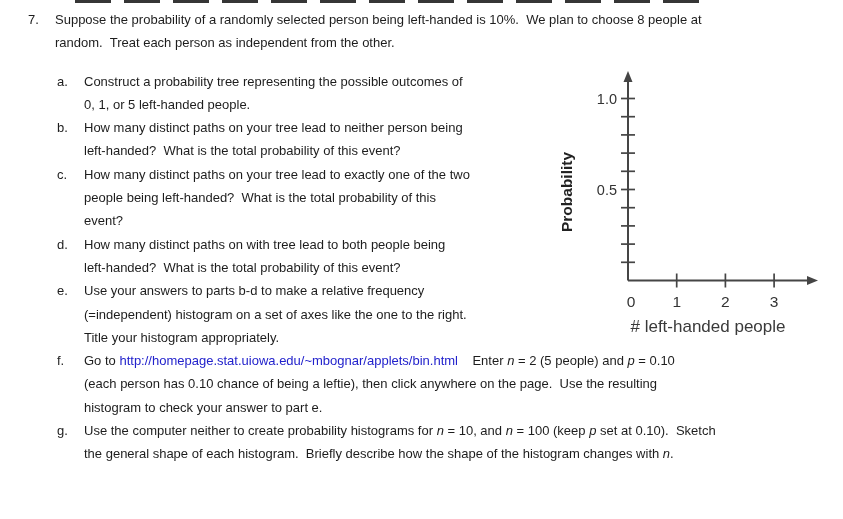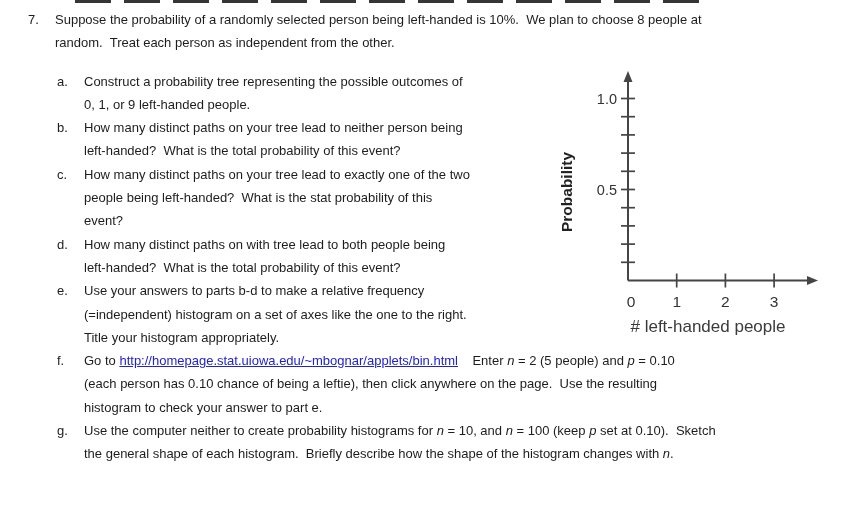--- a/index.html
+++ b/index.html
@@ -29,21 +29,21 @@
     font-size:13px;line-height:23.3px;}
   .prob-row{display:flex;}
   .prob-num{flex:0 0 27px;}
   .intro{width:762px;white-space:pre-wrap;}
 
   .sub-list{margin:15px 0 0 29px;}
   .item{display:flex;}
   .item-label{flex:0 0 27px;}
   .item-text{white-space:pre-wrap;width:759px;}
   .var{font-style:italic;}
-  a.doc-link{color:var(--link);text-decoration:underline;cursor:pointer;}
+  a.doc-link{color:var(--link);cursor:pointer;}
 
   .chart-wrap{position:absolute;left:556px;top:60px;width:287px;height:280px;}
   .chart-wrap svg{display:block;width:287px;height:280px;}
   .chart-wrap line{stroke:var(--axis);stroke-width:1.7;}
   .chart-wrap line.axis{stroke-width:2;}
   .chart-wrap polygon{fill:var(--axis);}
   .chart-wrap text{fill:#333333;font-family:"Liberation Sans",sans-serif;}
   .chart-wrap text.tick-label{font-size:14.5px;}
   .chart-wrap text.num-label{font-size:15.5px;}
   .chart-wrap text.x-title{font-size:17px;fill:#3a3a3a;}
@@ -62,33 +62,33 @@
       <span class="prob-num">7.</span>
       <p class="intro">Suppose the probability of a randomly selected person being left-handed is 10%.  We plan to choose 8 people at
 random.  Treat each person as independent from the other.</p>
     </div>
 
     <div class="sub-list">
 
       <div class="item">
         <span class="item-label">a.</span>
         <span class="item-text">Construct a probability tree representing the possible outcomes of
-0, 1, or 9 left-handed people.</span>
+0, 1, or 5 left-handed people.</span>
       </div>
 
       <div class="item">
         <span class="item-label">b.</span>
         <span class="item-text">How many distinct paths on your tree lead to neither person being
 left-handed?  What is the total probability of this event?</span>
       </div>
 
       <div class="item">
         <span class="item-label">c.</span>
         <span class="item-text">How many distinct paths on your tree lead to exactly one of the two
-people being left-handed?  What is the stat probability of this
+people being left-handed?  What is the total probability of this
 event?</span>
       </div>
 
       <div class="item">
         <span class="item-label">d.</span>
         <span class="item-text">How many distinct paths on with tree lead to both people being
 left-handed?  What is the total probability of this event?</span>
       </div>
 
       <div class="item">

